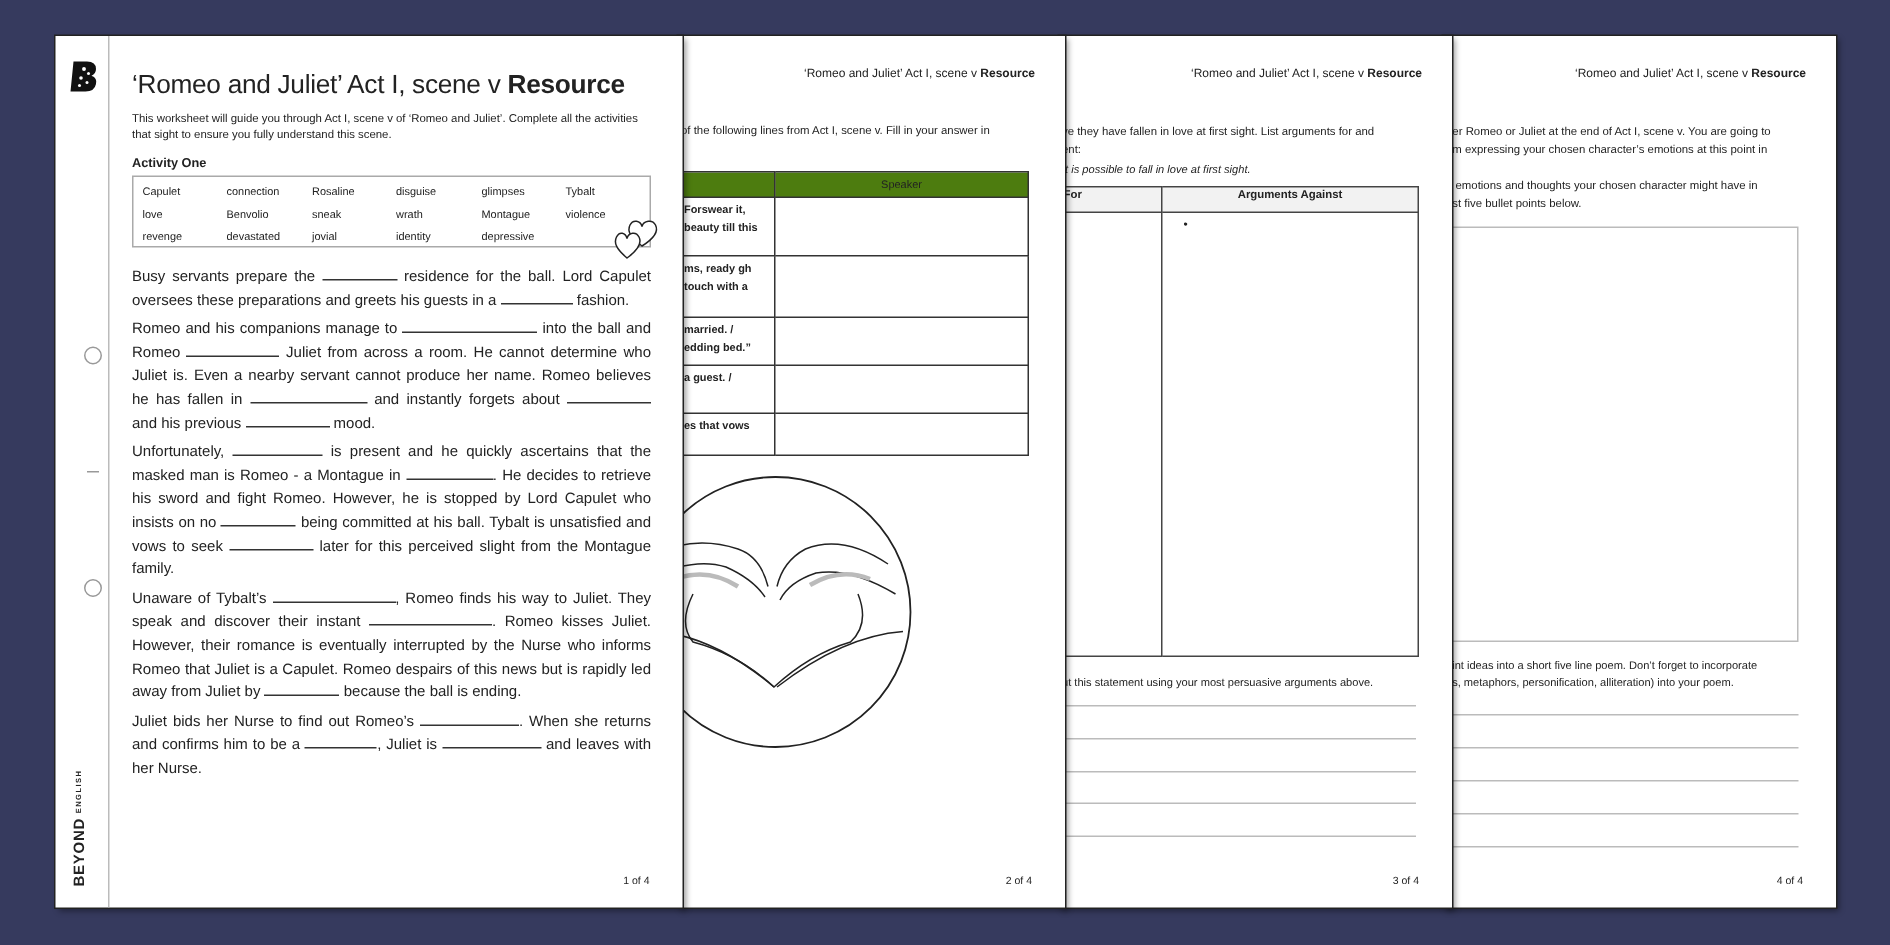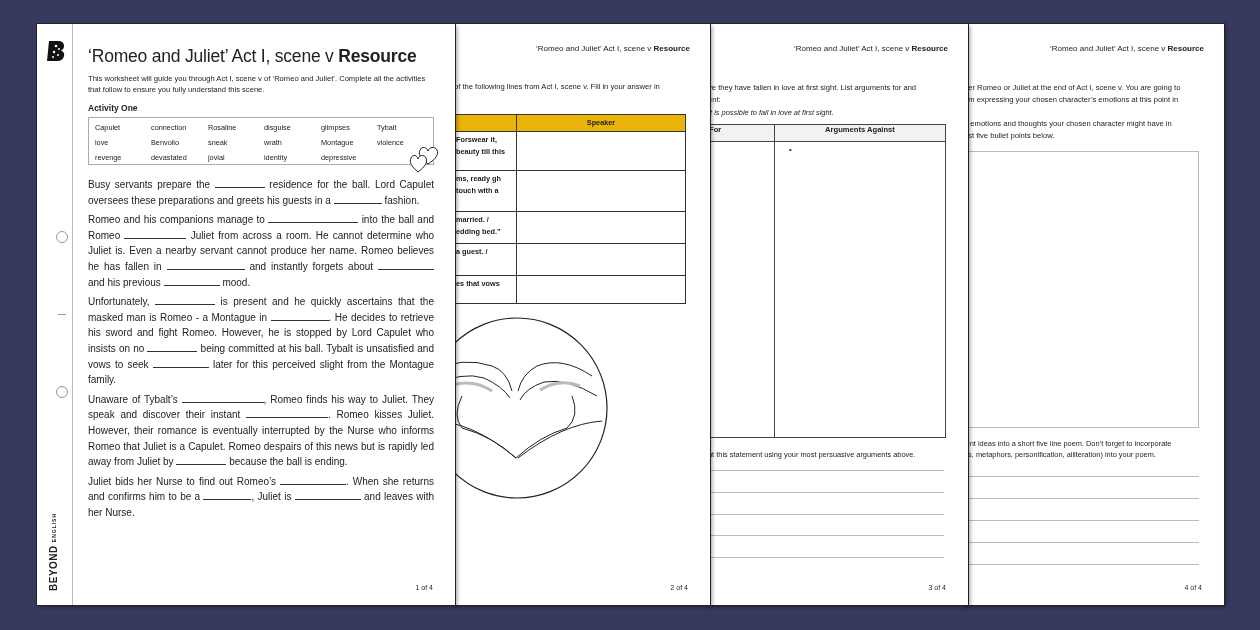--- a/index.html
+++ b/index.html
@@ -37,21 +37,21 @@
   .hearts { position: absolute; left: 371px; top: 118px; width: 34px; height: 32px; }
 
   .cloze { margin-top: 12px; font-size: 10px; line-height: 15.6px; text-align: justify; }
   .cloze p { margin-bottom: 4px; }
   .blank { display: inline-block; border-bottom: 1px solid #333; height: 8px; vertical-align: baseline; }
 
   
   .p2-instr { position: absolute; left: 2px; top: 58px; font-size: 7.6px; white-space: nowrap; }
   .speaker-table { position: absolute; left: 0; top: 90px; width: 234px; border-collapse: collapse; font-size: 7.3px; }
   .speaker-table th, .speaker-table td { border: 1px solid #333; vertical-align: top; padding: 2px 3px; line-height: 12px; font-weight: bold; }
-  .speaker-table th { background: #eab308; font-weight: bold; height: 17px; }
+  .speaker-table th { background: #4d7c0f; font-weight: normal; height: 17px; }
   .speaker-table .c1 { width: 64px; }
   .heart-hands { position: absolute; left: -30px; top: 292px; width: 190px; height: 185px; }
 
   
   .p3-instr { position: absolute; left: 2px; top: 58px; font-size: 7.6px; line-height: 12px; white-space: nowrap; }
   .p3-statement { position: absolute; left: 2px; top: 84px; font-size: 7.4px; font-style: italic; white-space: nowrap; }
   .args-table { position: absolute; left: 0; top: 100px; width: 240px; height: 314px; border-collapse: collapse; font-size: 7.6px; }
   .args-table th, .args-table td { border: 1px solid #444; vertical-align: top; }
   .args-table th { background: #f2f2f2; font-weight: bold; height: 17px; }
   .args-table .col-for { width: 68px; text-align: left; padding-left: 2px; }
@@ -175,21 +175,21 @@
       <circle cx="7" cy="17" r="1" fill="#fff"></circle>
     </svg>
     <div class="binder-hole" style="top:207px"></div>
     <div class="binder-tick"></div>
     <div class="binder-hole" style="top:362px"></div>
     <div class="brand-text"><span>BEYOND</span><small>ENGLISH</small></div>
   </div>
 
   <div class="p1-content">
     <div class="title"><span>‘Romeo and Juliet’ Act I, scene v </span><b>Resource</b></div>
-    <div class="intro">This worksheet will guide you through Act I, scene v of ‘Romeo and Juliet’. Complete all the activities that follow to ensure you fully understand this scene.</div>
+    <div class="intro">This worksheet will guide you through Act I, scene v of ‘Romeo and Juliet’. Complete all the activities that sight to ensure you fully understand this scene.</div>
     <div class="activity-title">Activity One</div>
     <div class="word-bank" id="wordbank">
         <span>Capulet</span>
         <span>connection</span>
         <span>Rosaline</span>
         <span>disguise</span>
         <span>glimpses</span>
         <span>Tybalt</span>
         <span>love</span>
         <span>Benvolio</span>

